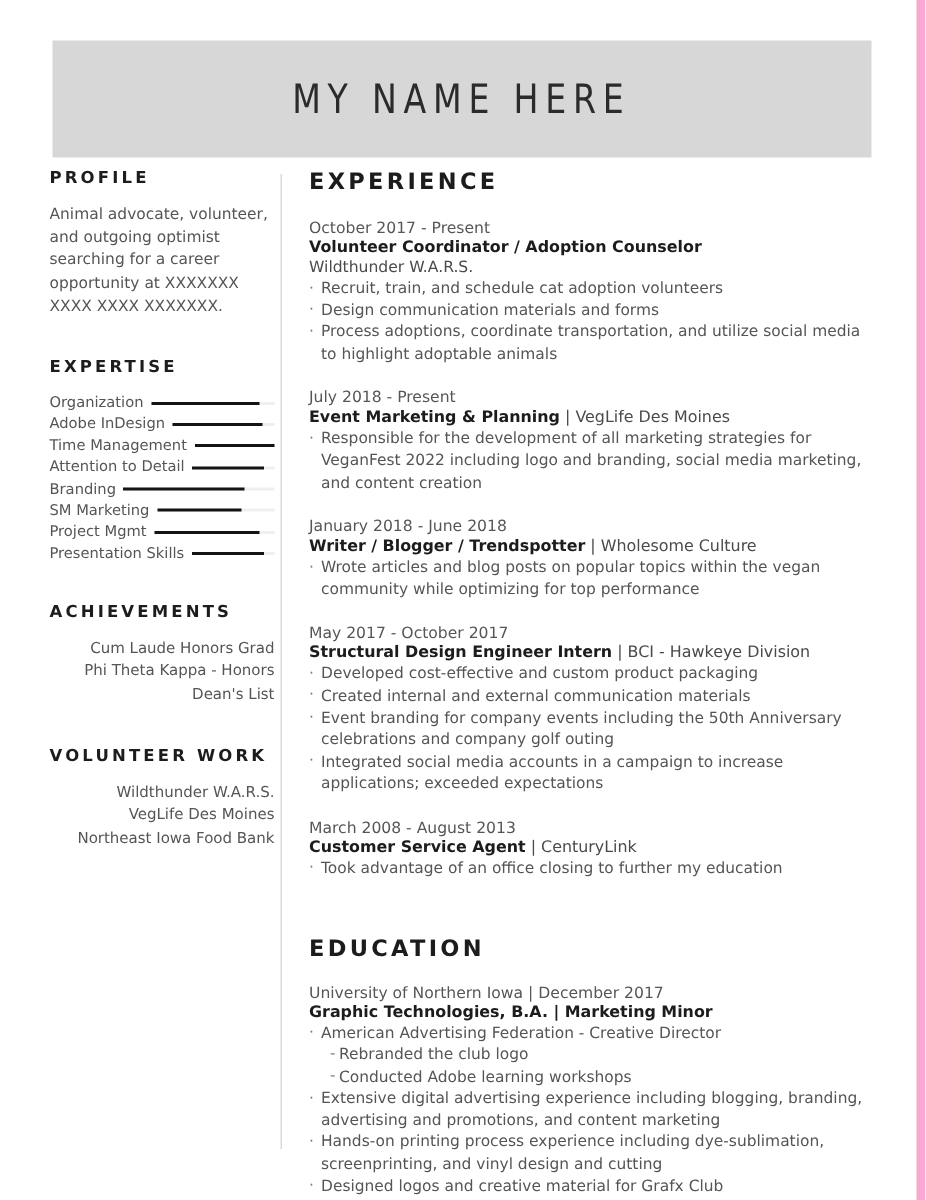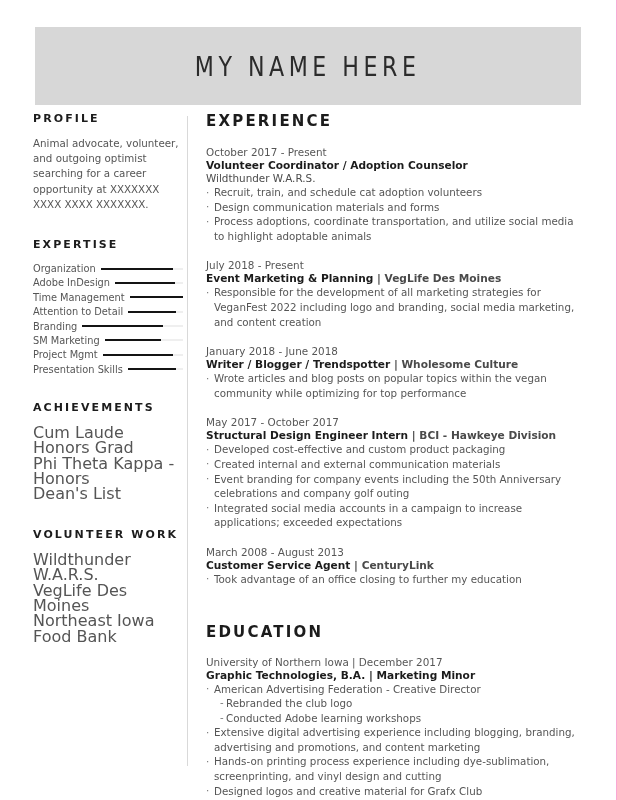--- a/index.html
+++ b/index.html
@@ -12,21 +12,21 @@
     height: 800px;
     position: relative;
     font-family: "DejaVu Sans", sans-serif;
     color: #4a4a4a;
     overflow: hidden;
   }
   .page {
     position: absolute;
     inset: 0;
     background: #ffffff;
-    border-right: 1px solid #f9a8d4;
+    border-right: 6px solid #f9a8d4;
     box-sizing: border-box;
   }
 
   
   .name-banner {
     position: absolute;
     left: 35px;
     top: 27px;
     width: 546px;
     height: 78px;
@@ -114,39 +114,40 @@
     position: relative;
     min-width: 28px;
   }
   .skill-fill {
     position: absolute;
     left: 0; top: 0; bottom: 0;
     background: #141414;
   }
   .plain-list { margin: 11px 0 0 0; padding: 0; list-style: none; }
   .plain-list li {
-    font-size: 16px;
+    font-size: 10px;
     line-height: 15.4px;
     color: #555555;
+    text-align: right;
   }
 
   
   .job { margin-top: 16px; }
   .job-date {
     font-size: 10.4px;
     color: #565656;
     margin: 12px 0 1px 0;
   }
   .job-title {
     font-size: 10.6px;
     margin: 0 0 1px 0;
     color: #1c1c1c;
   }
   .job-title .t { font-weight: bold; }
-  .job-title .org { font-weight: bold; color: #4a4a4a; text-align: right; }
+  .job-title .org { font-weight: normal; color: #4a4a4a; text-align: right; }
   .job-org {
     font-size: 10.4px;
     color: #4a4a4a;
     margin: 0 0 1px 0;
   }
   .bullets { margin: 1px 0 0 0; padding: 0; list-style: none; }
   .bullets li {
     font-size: 10.3px;
     line-height: 14.6px;
     color: #555555;

